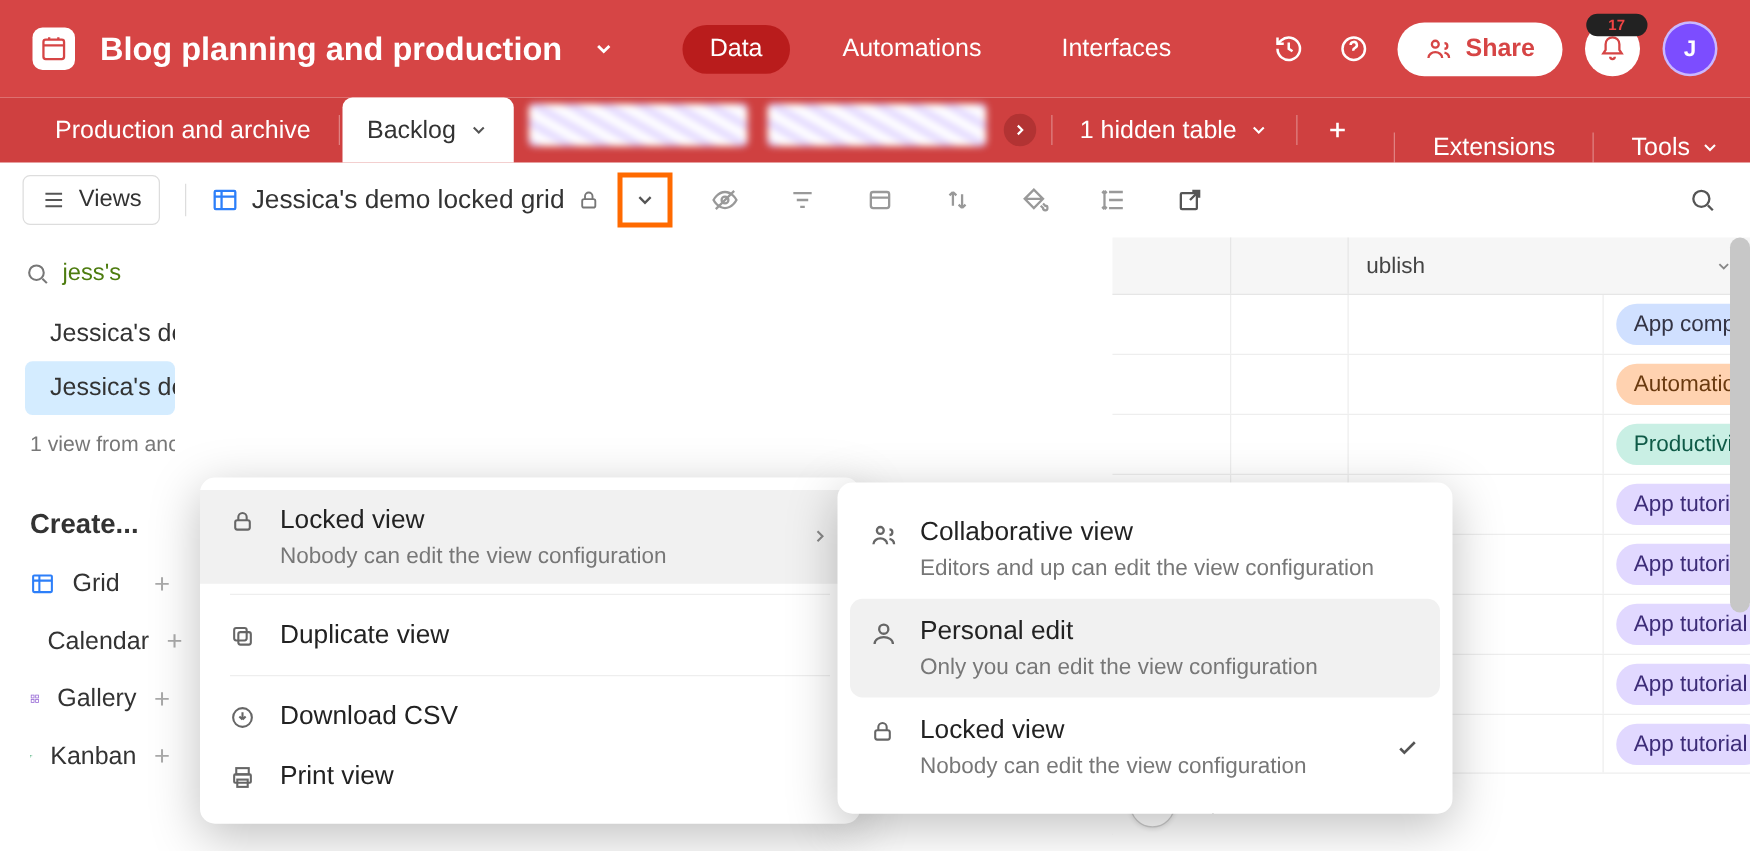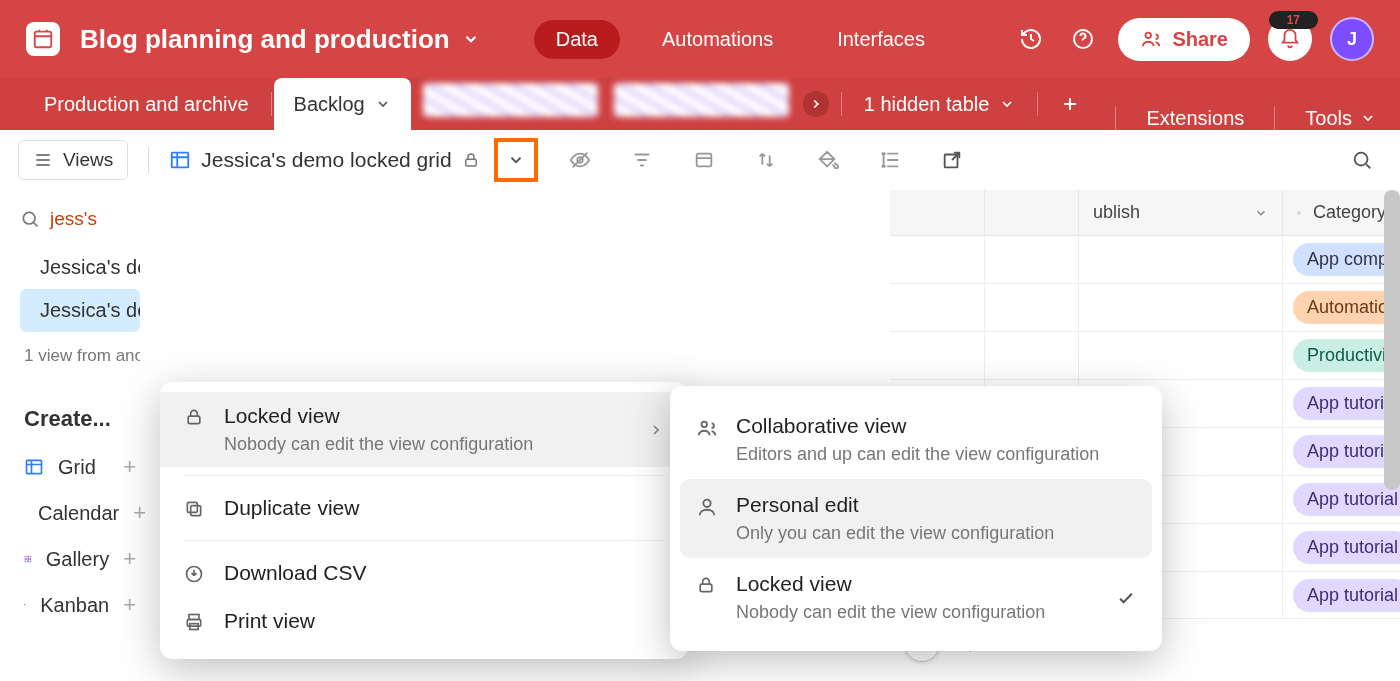--- a/index.html
+++ b/index.html
@@ -2,21 +2,21 @@
 <html><head>
 <meta charset="utf-8">
 <style>
   * { box-sizing: border-box; margin: 0; padding: 0; font-family: -apple-system, BlinkMacSystemFont, "Segoe UI", Helvetica, Arial, sans-serif; }
   body { width: 1400px; height: 681px; overflow: hidden; background: #fff; color: #333; }
 
   
   .topbar { background: #d64545; height: 78px; display: flex; align-items: center; padding: 0 26px; color: #fff; gap: 20px; }
   .app-icon { width: 34px; height: 34px; background:#fff; border-radius:8px; display:flex; align-items:center; justify-content:center; color:#d64545; font-weight:700; font-size:11px; }
   .app-icon svg { display:block; }
-  .base-title { font-size: 26px; font-weight: 700; display:flex; align-items:center; gap:12px; }
+  .base-title { font-size: 26px; font-weight: 700; display:flex; align-items:center; gap:24px; }
   .nav-pill { padding: 8px 22px; border-radius: 999px; font-size: 20px; font-weight: 500; }
   .nav-pill.active { background:#b91c1c; }
   .topbar-spacer { flex:1; }
   .top-right { display:flex; align-items:center; gap:18px; }
   .icon-btn { width:34px; height:34px; display:flex; align-items:center; justify-content:center; border-radius:50%; }
   .share-btn { background:#fff; color:#d64545; border-radius:999px; padding:10px 22px; font-size:20px; font-weight:600; display:flex; align-items:center; gap:10px; }
   .bell-wrap { position:relative; }
   .bell-btn { background:#fff; border-radius:50%; width:44px; height:44px; display:flex; align-items:center; justify-content:center; color:#d64545; }
   .bell-badge { position:absolute; top:-6px; right:-6px; background:#222; color:#ef4444; border-radius:999px; font-size:12px; padding:2px 18px; font-weight:600; }
   .avatar { width:44px; height:44px; border-radius:50%; background:#7c4dff; color:#fff; display:flex; align-items:center; justify-content:center; font-weight:600; border:2px solid rgba(255,255,255,.6); font-size:18px; }
@@ -38,21 +38,21 @@
   .tool-sep { width:1px; height:26px; background:#ddd; margin:0 12px; }
   .view-name { display:flex; align-items:center; gap:10px; font-size:21px; }
   .lock-small { color:#777; }
   .chev-boxed { border:4px solid #ff6a00; width:44px; height:44px; display:flex; align-items:center; justify-content:center; margin-left:6px; }
   .gray-icon { width:40px; height:40px; display:flex; align-items:center; justify-content:center; color:#888; margin-left:14px; }
   .search-right { margin-left:auto; color:#555; }
 
   
   .below { position:relative; height: calc(681px - 78px - 52px - 60px); }
   .sidebar { position:absolute; left:0; top:0; width:160px; padding:10px 20px; }
-  .search-field { display:flex; align-items:center; gap:10px; color:#c2410c; font-size:19px; padding:8px 0 16px; }
+  .search-field { display:flex; align-items:center; gap:10px; color:#4d7c0f; font-size:19px; padding:8px 0 16px; }
   .view-item { display:flex; align-items:center; gap:12px; font-size:20px; padding:10px 8px; border-radius:6px; white-space:nowrap; overflow:hidden; }
   .view-item.selected { background:#d4ecff; }
   .grid-mini { color:#2d7ff9; }
   .hint { color:#777; font-size:17px; padding:14px 4px; white-space:nowrap; overflow:hidden; }
   .create-h { font-size:22px; font-weight:600; padding:26px 4px 12px; }
   .create-item { display:flex; align-items:center; gap:14px; font-size:20px; padding:10px 4px; }
   .create-item .plus-r { margin-left:auto; color:#aaa; font-size:22px; }
   .cal-mini { color:#e04848; }
   .gal-mini { color:#9a6dd7; }
   .kan-mini { color:#3aa76d; }
@@ -330,27 +330,20 @@
   <div class="grid-wrap">
     <div class="gh-row">
       <div class="gh-cell gh-num"></div>
       <div class="gh-cell gh-num2"></div>
       <div class="gh-cell gh-pub">
         <span>ublish</span>
         <svg width="14" height="14" viewBox="0 0 24 24" fill="none" stroke="#888" stroke-width="2.5" style="margin-left:auto">
             <path d="M6 9l6 6 6-6"></path>
           </svg>
       </div>
-      <div class="gh-cell gh-cat">
-        <svg width="16" height="16" viewBox="0 0 24 24" fill="none" stroke="#888" stroke-width="2">
-            <circle cx="12" cy="12" r="9"></circle>
-            <path d="m8 12 3 3 5-6"></path>
-          </svg>
-        <span>Category</span>
-      </div>
     </div>
     <div id="grid-rows">
         <div class="gd-row">
           <div class="gd-num"></div>
           <div class="gd-num" style="border-left:1px solid #eee"></div>
           <div class="gd-sp"></div>
           <div class="gd-cat">
             <span class="pill p-blue">App comparison</span>
           </div>
         </div>

